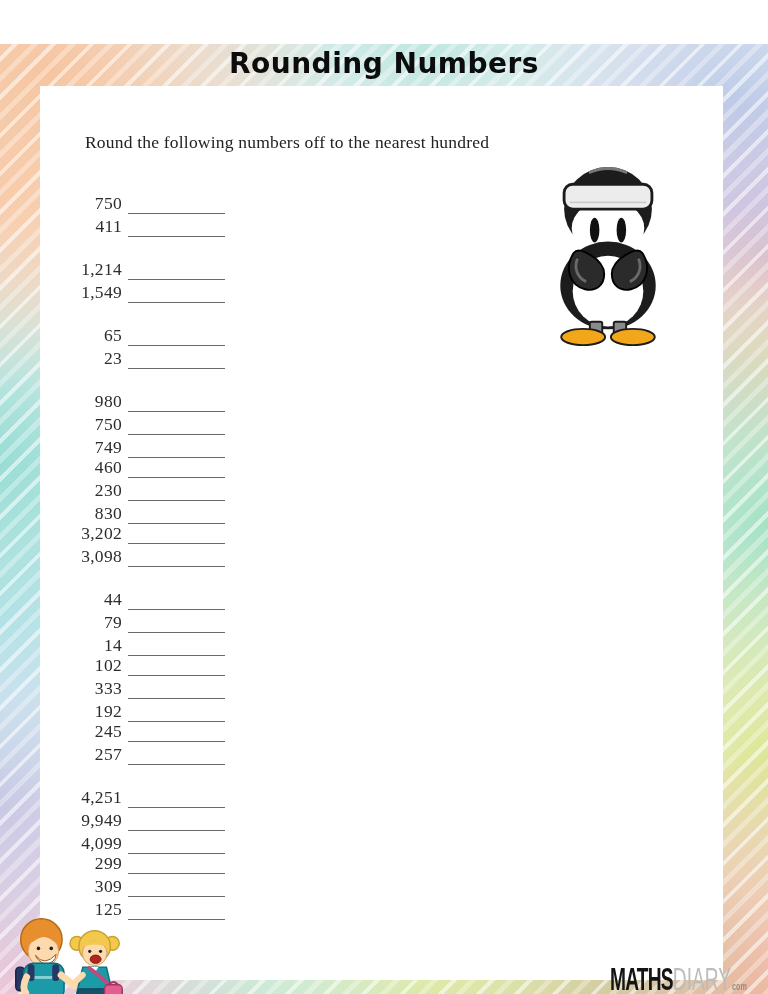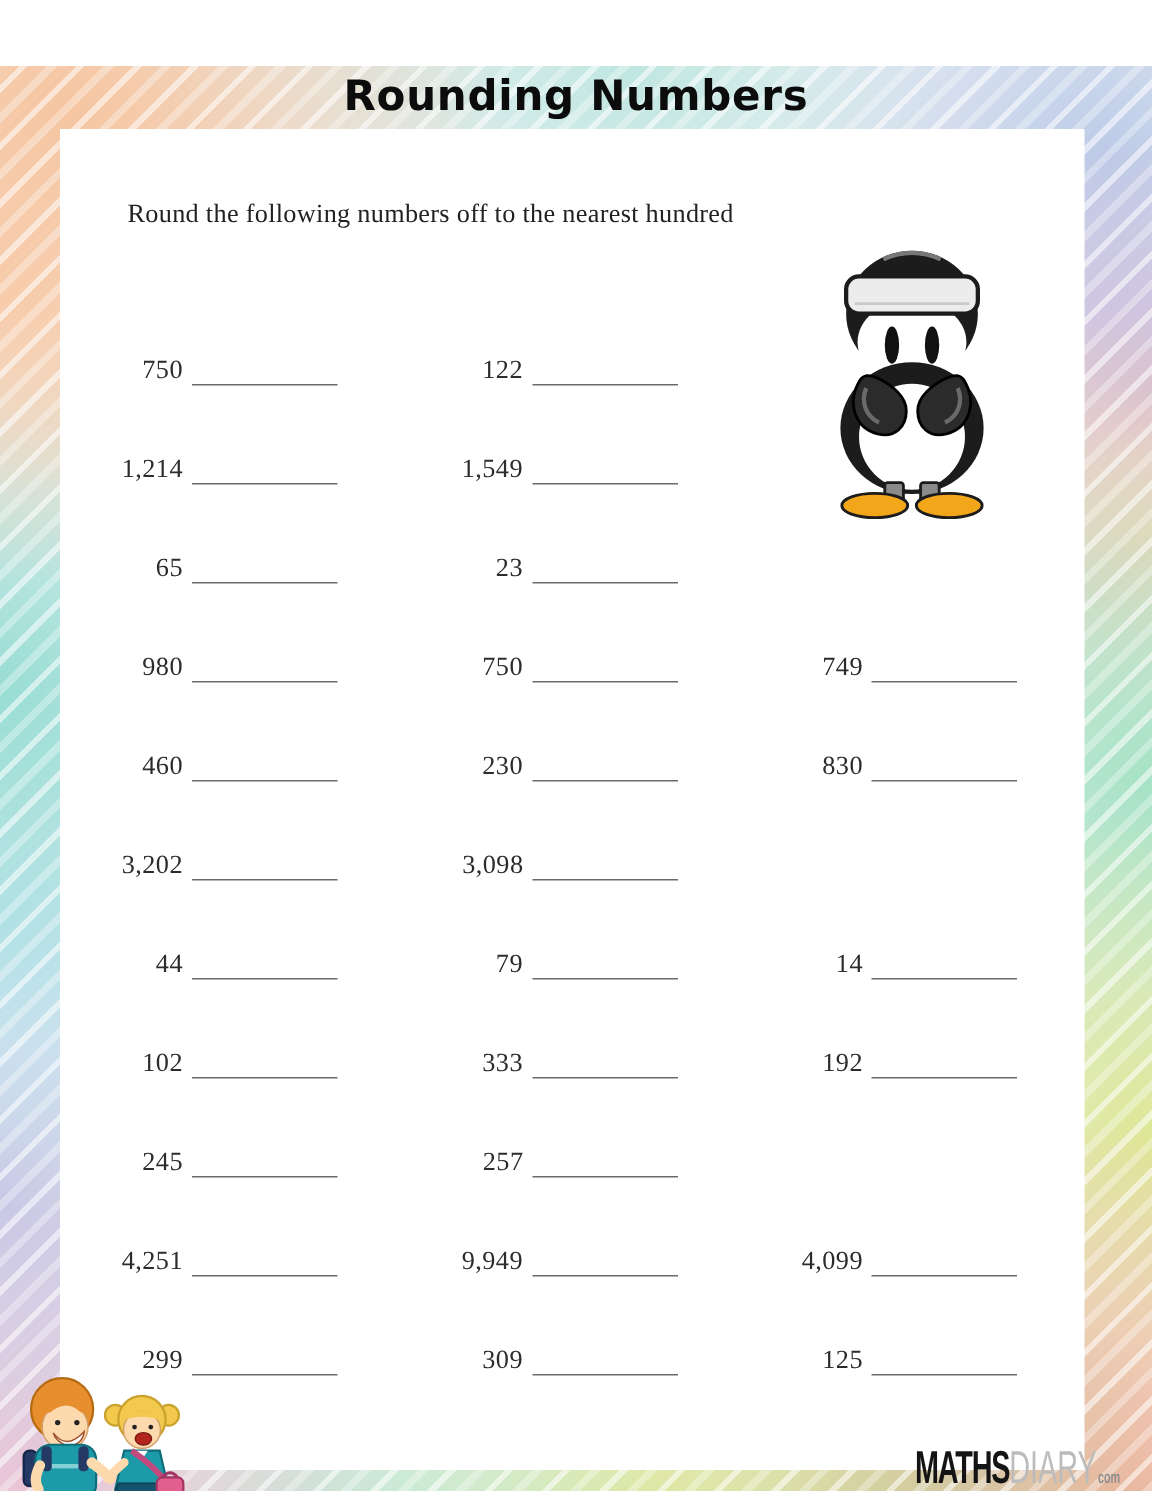--- a/index.html
+++ b/index.html
@@ -40,21 +40,21 @@
     position:absolute;left:40px;top:42px;width:683px;height:894px;
     background:#ffffff;
   }
 
   .instruction{
     position:absolute;left:45px;top:46px;
     font-size:17.5px;color:#222;letter-spacing:.2px;
   }
 
   .ws-grid{position:absolute;left:2px;top:105px;width:680px;}
-  .ws-row{height:66px;display:flex;}
+  .ws-row{height:66px;display:flex;flex-direction:column;}
   .ws-cell{width:227px;display:flex;align-items:flex-end;box-sizing:border-box;}
   .ws-num{
     display:inline-block;width:80px;text-align:right;
     font-size:17.5px;line-height:22px;color:#2c2c2c;letter-spacing:.3px;
   }
   .ws-blank{
     display:inline-block;width:97px;height:22px;margin-left:6px;
     border-bottom:1.5px solid #6a6a6a;
   }
 
@@ -79,21 +79,21 @@
 
   <div class="panel">
     <div class="instruction">Round the following numbers off to the nearest hundred</div>
     <div class="ws-grid">
         <div class="ws-row">
           <div class="ws-cell">
             <span class="ws-num">750</span>
             <span class="ws-blank"></span>
           </div>
           <div class="ws-cell">
-            <span class="ws-num">122</span>
+            <span class="ws-num">411</span>
             <span class="ws-blank"></span>
           </div>
           <div class="ws-cell"></div>
         </div>
         <div class="ws-row">
           <div class="ws-cell">
             <span class="ws-num">1,214</span>
             <span class="ws-blank"></span>
           </div>
           <div class="ws-cell">

